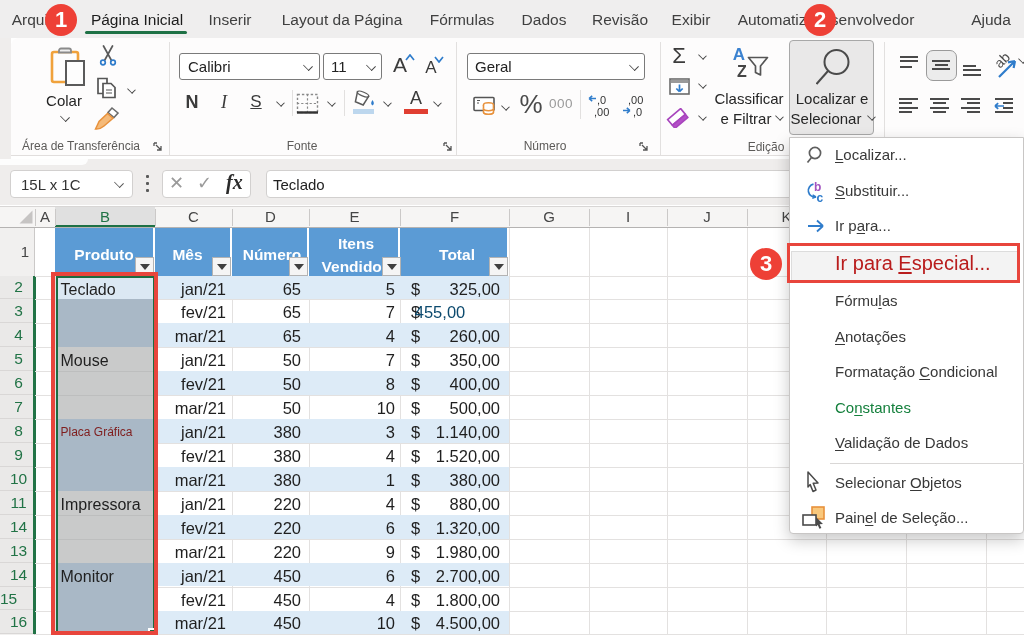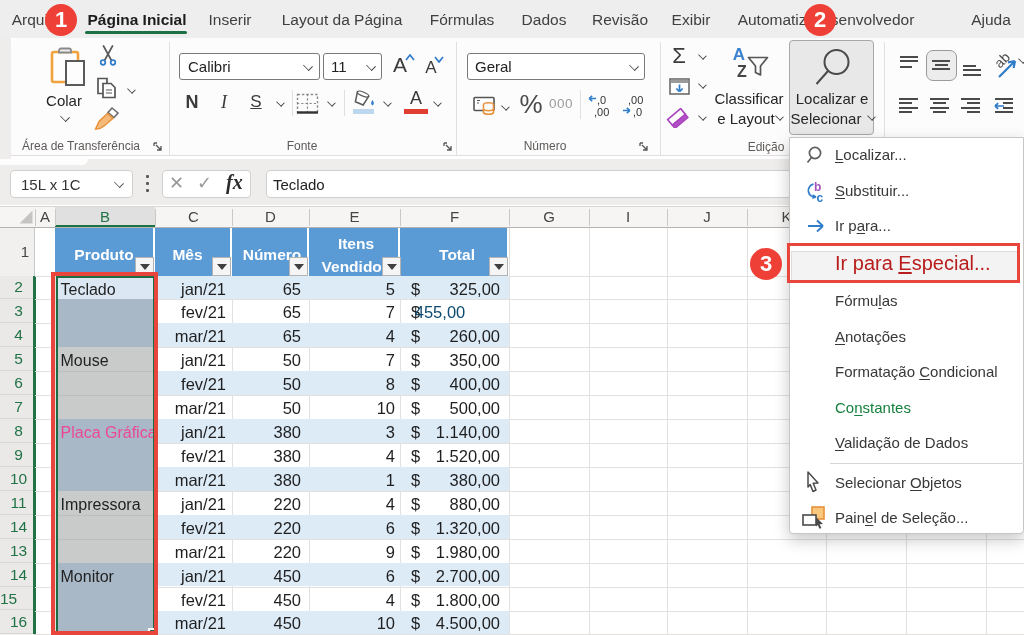--- a/index.html
+++ b/index.html
@@ -1,21 +1,21 @@
 <!DOCTYPE html>
 <html><head><meta charset="utf-8"><style>
 html,body{margin:0;padding:0}
 body{width:1024px;height:635px;position:relative;overflow:hidden;font-family:"Liberation Sans",sans-serif;background:#fff}
 div{box-sizing:border-box}
 .ab{position:absolute}
 u{text-decoration:underline;text-underline-offset:2px}
 </style></head><body>
 <div style="position:absolute;left:0;top:0;width:1024px;height:38px;background:#efeeee"></div>
 <div style="position:absolute;left:-42.0px;top:10px;width:160px;height:20px;text-align:center;font-size:15.5px;font-weight:400;color:#3f3f3f;line-height:20px">Arquivo</div>
-<div style="position:absolute;left:57.0px;top:10px;width:160px;height:20px;text-align:center;font-size:15.5px;font-weight:700;color:#1c1c1c;line-height:20px">Página Inicial</div>
+<div style="position:absolute;left:57.0px;top:10px;width:160px;height:20px;text-align:center;font-size:15.5px;font-weight:400;color:#1c1c1c;line-height:20px">Página Inicial</div>
 <div style="position:absolute;left:150.0px;top:10px;width:160px;height:20px;text-align:center;font-size:15.5px;font-weight:400;color:#3f3f3f;line-height:20px">Inserir</div>
 <div style="position:absolute;left:262.0px;top:10px;width:160px;height:20px;text-align:center;font-size:15.5px;font-weight:400;color:#3f3f3f;line-height:20px">Layout da Página</div>
 <div style="position:absolute;left:382.0px;top:10px;width:160px;height:20px;text-align:center;font-size:15.5px;font-weight:400;color:#3f3f3f;line-height:20px">Fórmulas</div>
 <div style="position:absolute;left:464.0px;top:10px;width:160px;height:20px;text-align:center;font-size:15.5px;font-weight:400;color:#3f3f3f;line-height:20px">Dados</div>
 <div style="position:absolute;left:540.0px;top:10px;width:160px;height:20px;text-align:center;font-size:15.5px;font-weight:400;color:#3f3f3f;line-height:20px">Revisão</div>
 <div style="position:absolute;left:611.0px;top:10px;width:160px;height:20px;text-align:center;font-size:15.5px;font-weight:400;color:#3f3f3f;line-height:20px">Exibir</div>
 <div style="position:absolute;left:699.0px;top:10px;width:160px;height:20px;text-align:center;font-size:15.5px;font-weight:400;color:#3f3f3f;line-height:20px">Automatizar</div>
 <div style="position:absolute;left:811.0px;top:10px;width:160px;height:20px;font-size:15.5px;font-weight:400;color:#3f3f3f;line-height:20px">Desenvolvedor</div>
 <div style="position:absolute;left:911.0px;top:10px;width:160px;height:20px;text-align:center;font-size:15.5px;font-weight:400;color:#3f3f3f;line-height:20px">Ajuda</div>
 <div style="position:absolute;left:85px;top:31px;width:102px;height:3px;background:#1e7145;border-radius:2px"></div>
@@ -145,21 +145,21 @@
 <rect x="3" y="12" width="17" height="4" fill="#b44fc8" stroke="#a845bd" stroke-width="1.5" stroke-linejoin="round"></rect>
 </g>
   </svg>
 <div style="position:absolute;left:698.5px;top:112.5px;width:7px;height:7px;border-right:1.6px solid #444;border-bottom:1.6px solid #444;transform:rotate(45deg) scale(1,0.75);transform-origin:center"></div>
 <div style="position:absolute;left:729px;top:45px;width:20px;height:18px;font-size:17px;font-weight:600;color:#3b82d0;text-align:center">A</div>
 <div style="position:absolute;left:732px;top:63px;width:20px;height:17px;font-size:16px;font-weight:600;color:#454545;text-align:center">Z</div>
 <svg class="ab" style="left:747px;top:56px" width="22" height="21" viewBox="0 0 22 21">
 <path d="M1.5 1.5 H20.5 L13.5 10 V19 L8.5 16.5 V10 Z" fill="#fcfcfc" stroke="#555" stroke-width="1.7" stroke-linejoin="round"></path>
   </svg>
 <div style="position:absolute;left:706px;top:90px;width:86px;height:15px;font-size:15px;color:#252525;text-align:center">Classificar</div>
-<div style="position:absolute;left:706px;top:110px;width:80px;height:15px;font-size:15px;color:#252525;text-align:center">e Layout</div>
+<div style="position:absolute;left:706px;top:110px;width:80px;height:15px;font-size:15px;color:#252525;text-align:center">e Filtrar</div>
 <div style="position:absolute;left:775.5px;top:112.5px;width:7px;height:7px;border-right:1.6px solid #444;border-bottom:1.6px solid #444;transform:rotate(45deg) scale(1,0.75);transform-origin:center"></div>
 <div style="position:absolute;left:789px;top:40px;width:85px;height:95px;background:#e9e8e8;border:1px solid #a8a8a8;border-radius:4px"></div>
 <svg class="ab" style="left:816px;top:45px" width="41" height="41" viewBox="0 0 41 41">
 <circle cx="20.5" cy="17" r="12" fill="none" stroke="#4a4a4a" stroke-width="2"></circle>
 <path d="M12 26 L0.5 39" stroke="#4a4a4a" stroke-width="2"></path>
   </svg>
 <div style="position:absolute;left:790px;top:90px;width:84px;height:15px;font-size:15px;color:#252525;text-align:center">Localizar e</div>
 <div style="position:absolute;left:784px;top:110px;width:84px;height:15px;font-size:15px;color:#252525;text-align:center">Selecionar</div>
 <div style="position:absolute;left:867.5px;top:112.5px;width:7px;height:7px;border-right:1.6px solid #444;border-bottom:1.6px solid #444;transform:rotate(45deg) scale(1,0.75);transform-origin:center"></div>
 <div style="position:absolute;left:726px;top:140px;width:80px;height:14px;font-size:12px;color:#5c5a58;text-align:center">Edição</div>
@@ -410,21 +410,21 @@
 <div style="position:absolute;left:56px;top:347.3px;width:98px;height:71.8px;background:#c9caca"></div>
 <div style="position:absolute;left:56px;top:419.1px;width:98px;height:71.8px;background:#a9b8c6"></div>
 <div style="position:absolute;left:56px;top:490.8px;width:98px;height:71.8px;background:#c9caca"></div>
 <div style="position:absolute;left:56px;top:562.6px;width:98px;height:71.8px;background:#a9b8c6"></div>
 <div style="position:absolute;left:56px;top:371.2px;width:98px;height:1px;background:rgba(0,0,0,0.06)"></div>
 <div style="position:absolute;left:56px;top:395.1px;width:98px;height:1px;background:rgba(0,0,0,0.06)"></div>
 <div style="position:absolute;left:56px;top:514.8px;width:98px;height:1px;background:rgba(0,0,0,0.06)"></div>
 <div style="position:absolute;left:56px;top:538.7px;width:98px;height:1px;background:rgba(0,0,0,0.06)"></div>
 <div style="position:absolute;left:60.5px;top:279.5px;width:97px;height:19px;font-size:16px;color:#1f1f1f;line-height:19px;white-space:nowrap">Teclado</div>
 <div style="position:absolute;left:60.5px;top:351.2px;width:97px;height:19px;font-size:16px;color:#1f1f1f;line-height:19px;white-space:nowrap">Mouse</div>
-<div style="position:absolute;left:60.5px;top:423.0px;width:97px;height:19px;font-size:16px;color:#ec4899;line-height:19px;white-space:nowrap">Placa Gráfica</div>
+<div style="position:absolute;left:60.5px;top:423.0px;width:97px;height:19px;font-size:12px;color:#7f1d1d;line-height:19px;white-space:nowrap">Placa Gráfica</div>
 <div style="position:absolute;left:60.5px;top:494.8px;width:97px;height:19px;font-size:16px;color:#1f1f1f;line-height:19px;white-space:nowrap">Impressora</div>
 <div style="position:absolute;left:60.5px;top:566.6px;width:97px;height:19px;font-size:16px;color:#1f1f1f;line-height:19px;white-space:nowrap">Monitor</div>
 <div style="position:absolute;left:55.5px;top:276px;width:99px;height:357.5px;border:2px solid #1e6c41"></div>
 <div style="position:absolute;left:147.5px;top:627.5px;width:7px;height:7px;background:#fff"></div>
 <div style="position:absolute;left:149.5px;top:629.5px;width:5px;height:5px;background:#1e6c41"></div>
 <div style="position:absolute;left:51px;top:271.5px;width:106.5px;height:363.5px;border:4.5px solid #e8453c"></div>
 <div style="position:absolute;left:789px;top:137px;width:235px;height:397px;background:#fff;border:1px solid #c8c6c5;border-radius:0 0 4px 4px;box-shadow:0 6px 16px rgba(0,0,0,0.22)"></div>
 <div style="position:absolute;left:791px;top:250.5px;width:228px;height:31.5px;background:#f3f3f3;border:1px solid #dcdcdc"></div>
 <div style="position:absolute;left:835px;top:145.5px;width:189px;height:18px;font-size:15px;color:#383838;line-height:18px"><u>L</u>ocalizar...</div>
 <div style="position:absolute;left:835px;top:181.5px;width:189px;height:18px;font-size:15px;color:#383838;line-height:18px"><u>S</u>ubstituir...</div>

